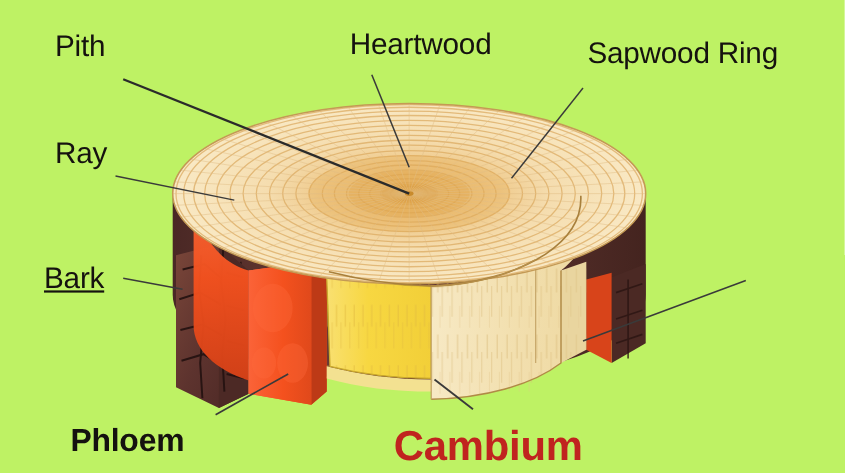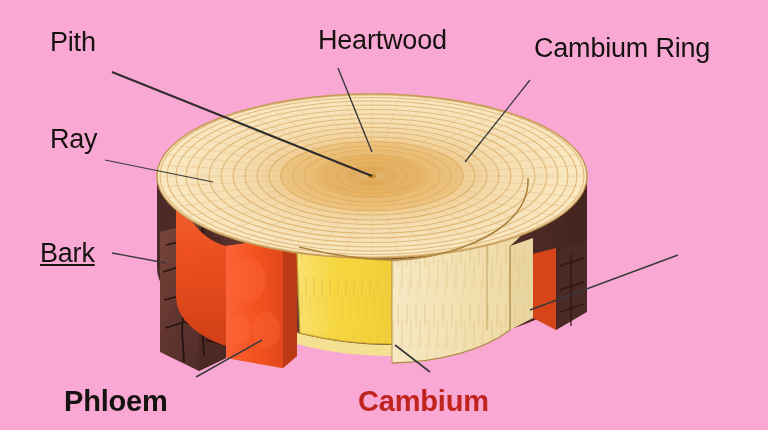--- a/index.html
+++ b/index.html
@@ -5,21 +5,21 @@
 <style>
   html, body {
     margin: 0;
     padding: 0;
     background: #ffffff;
   }
   #stage {
     position: relative;
     width: 768px;
     height: 430px;
-    background: #f9a8d4;
+    background: #bef264;
     overflow: hidden;
     font-family: "Liberation Sans", sans-serif;
   }
   #diagram-svg {
     position: absolute;
     left: 0;
     top: 0;
     width: 768px;
     height: 430px;
   }
@@ -27,21 +27,21 @@
     position: absolute;
     white-space: nowrap;
     color: #15120f;
     font-family: "Liberation Sans", sans-serif;
     font-size: 27px;
     font-weight: 400;
     letter-spacing: -0.2px;
     line-height: 1;
   }
   .lbl-bold { font-weight: 700; font-size: 29px; }
-  .lbl-red  { color: #c0241f; font-weight: 700; font-size: 29px; }
+  .lbl-red  { color: #c0241f; font-weight: 700; font-size: 38px; }
 
   #label-pith        { left: 50px;  top: 29px; }
   #label-ray         { left: 50px;  top: 126px; }
   #label-bark        { left: 40px;  top: 240px; text-decoration: underline; }
   #label-phloem      { left: 64px;  top: 387px; }
   #label-heartwood   { left: 274px; top: 27px; margin-left: 44px; }
   #label-growth-ring { left: 534px; top: 35px; }
   #label-sapwood     { left: 594px; top: 219px; }
   #label-cambium     { left: 358px; top: 387px; }
 </style>
@@ -376,18 +376,18 @@
   <div class="lbl" id="label-pith">Pith</div>
 
   <div class="lbl" id="label-ray">Ray</div>
 
   <div class="lbl" id="label-bark">Bark</div>
 
   <div class="lbl lbl-bold" id="label-phloem">Phloem</div>
 
   <div class="lbl" id="label-heartwood">Heartwood</div>
 
-  <div class="lbl" id="label-growth-ring">Cambium Ring</div>
+  <div class="lbl" id="label-growth-ring">Sapwood Ring</div>
 
 
   <div class="lbl lbl-red" id="label-cambium">Cambium</div>
 
 </div>
 
 </body></html>

